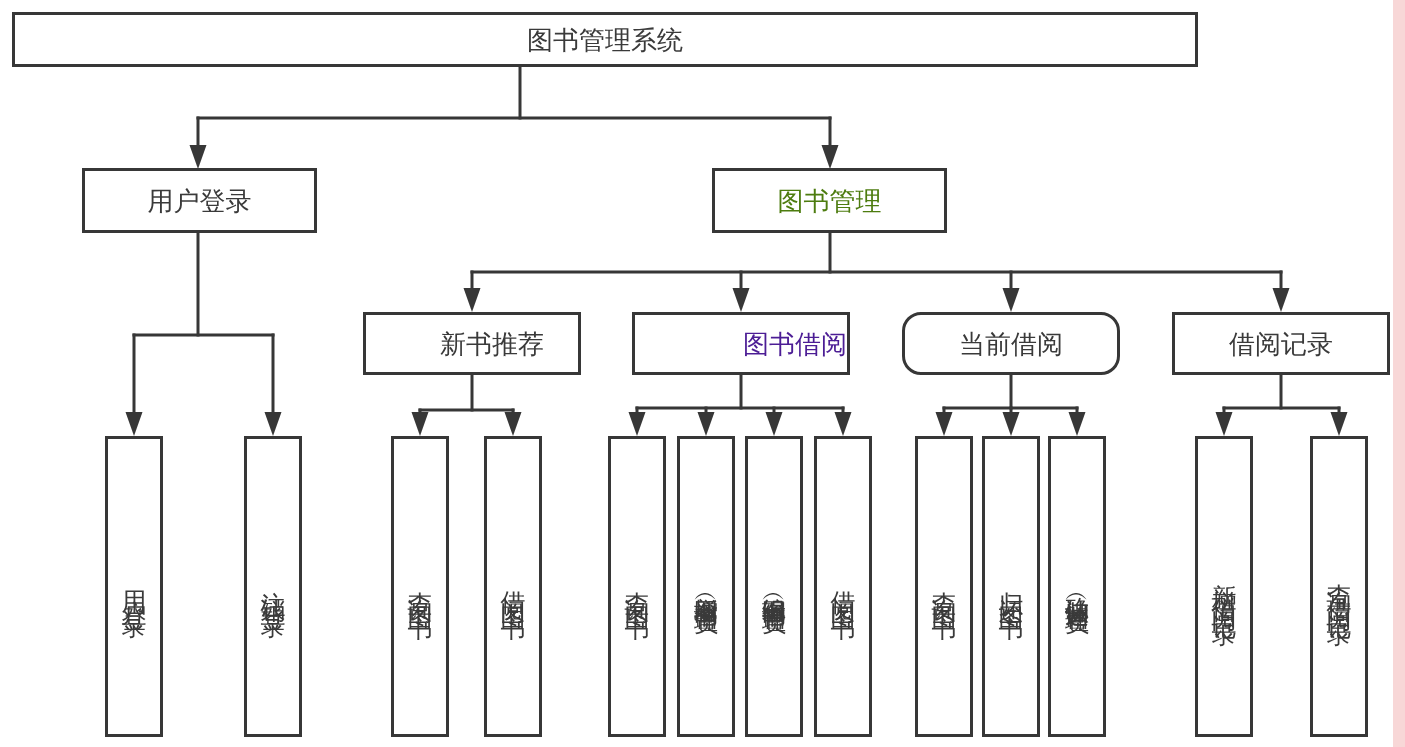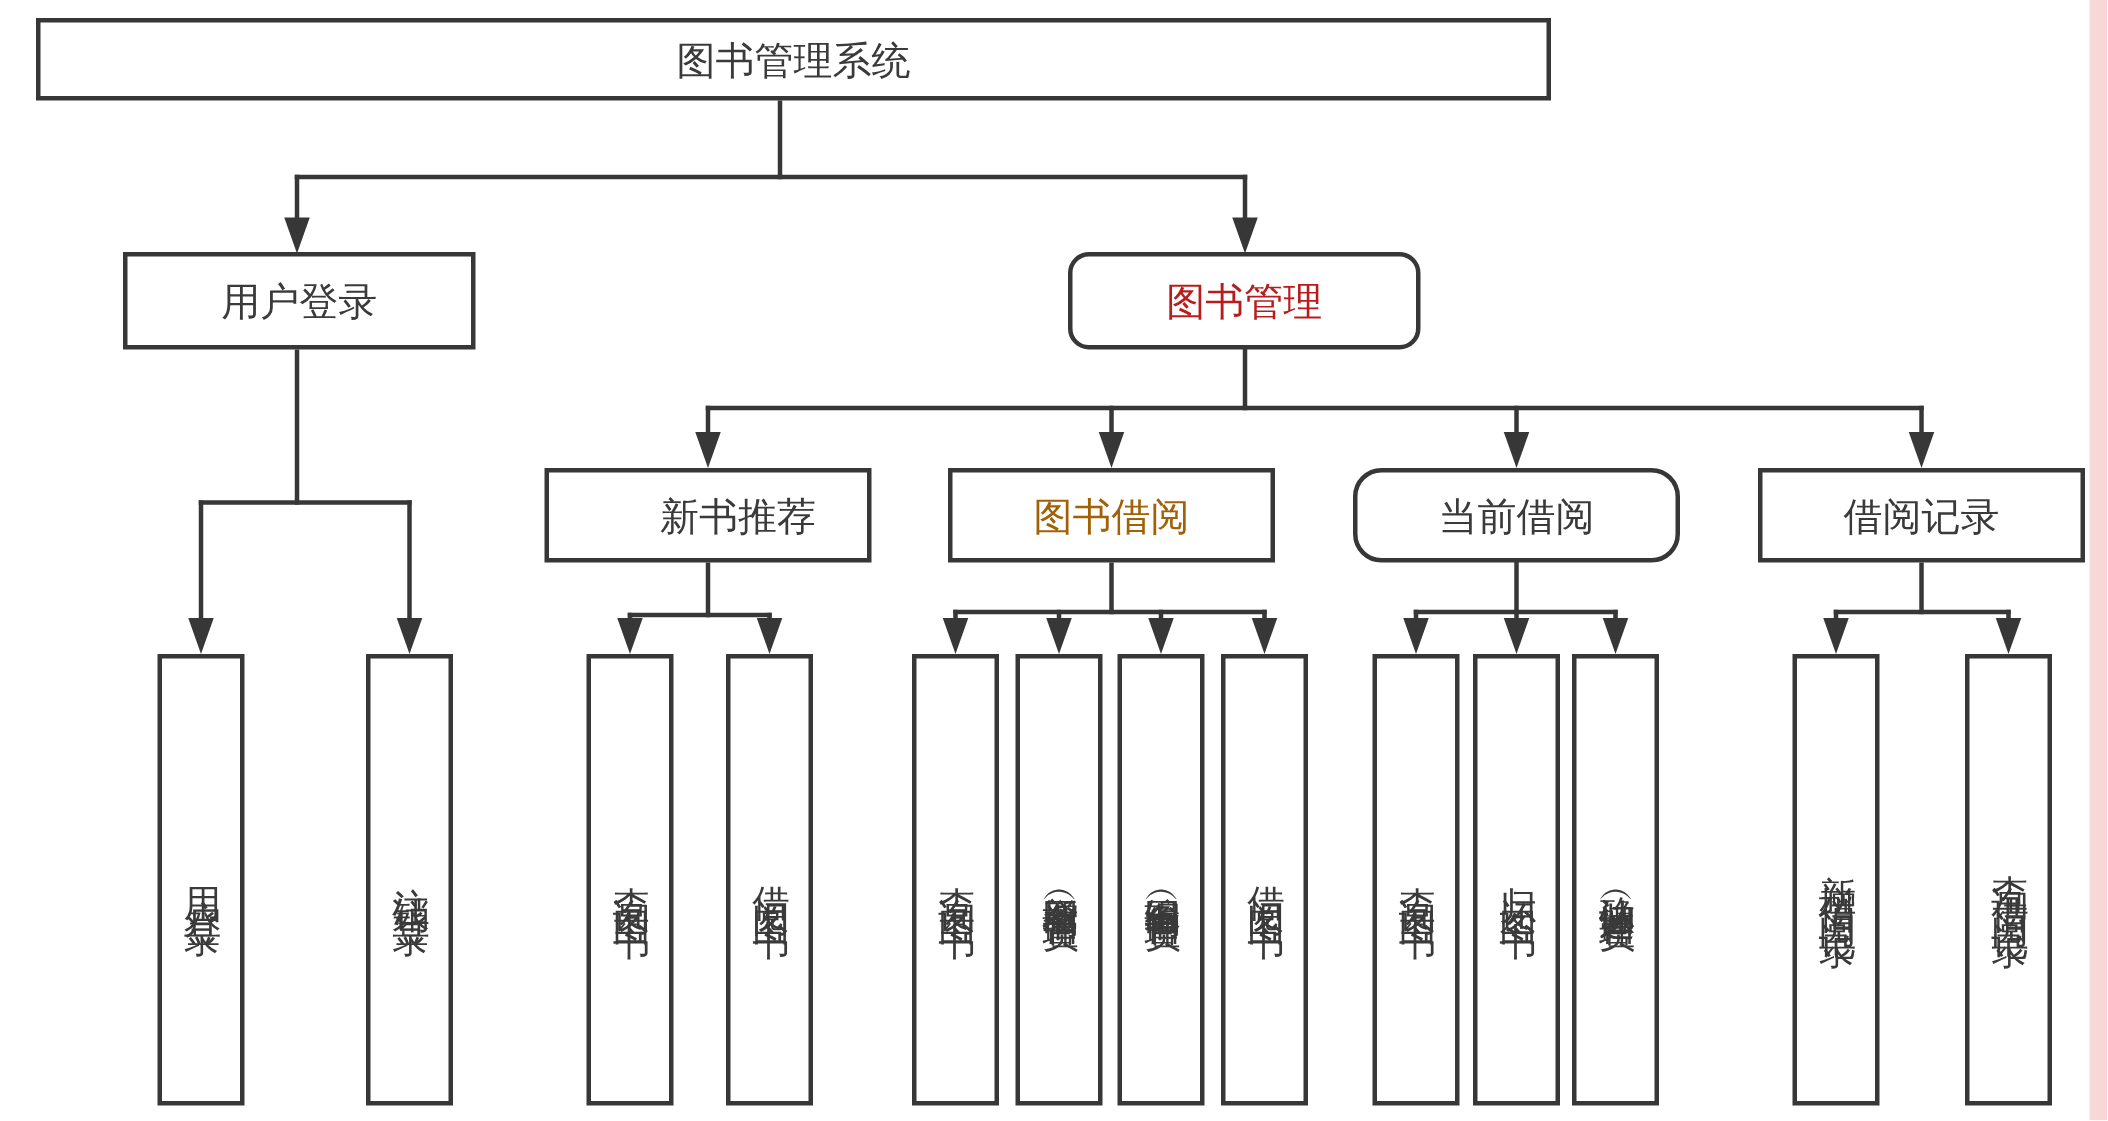--- a/index.html
+++ b/index.html
@@ -22,21 +22,21 @@
   .hbox span{font-size:26px;line-height:1;white-space:nowrap;}
   .vbox span{
     writing-mode:vertical-rl;
     text-orientation:mixed;
     font-size:25px;line-height:1;
     letter-spacing:8px;
     white-space:nowrap;
   }
   .vbox.long span{font-size:24px;letter-spacing:2px;}
   
-  .n-root        {left:12px;  top:12px;  width:1010px; height:55px;margin-left:12px;}
+  .n-root        {left:12px;  top:12px;  width:1186px; height:55px;}
   .n-user-login  {left:82px;  top:168px; width:235px;  height:65px;}
   .n-book-mgmt   {left:712px; top:168px; width:235px;  height:65px;}
   .n-new-rec     {left:363px; top:312px; width:218px;  height:63px;}
   .n-borrow      {left:632px; top:312px; width:218px;  height:63px;}
   .n-current     {left:902px; top:312px; width:218px;  height:63px;border-radius:19px;}
   .n-record      {left:1172px;top:312px; width:218px;  height:63px;}
   .vbox{top:436px;width:58px;height:301px;}
   .n-a1{left:105px;} .n-a2{left:244px;}
   .n-b1{left:391px;} .n-b2{left:484px;}
   .n-c1{left:608px;} .n-c2{left:677px;} .n-c3{left:745px;} .n-c4{left:814px;}
@@ -123,28 +123,28 @@
     </g>
   </svg>
 
   <div class="node hbox n-root" style="border-color: rgb(55, 55, 55); color: rgb(58, 58, 58);">
     <span>图书管理系统</span>
   </div>
 
   <div class="node hbox n-user-login" style="border-color: rgb(55, 55, 55); color: rgb(58, 58, 58);">
     <span>用户登录</span>
   </div>
-  <div class="node hbox n-book-mgmt" style="border-color: rgb(55, 55, 55); color: #b91c1c; border-radius: 14px;">
+  <div class="node hbox n-book-mgmt" style="border-color: rgb(55, 55, 55); color: #4d7c0f;">
     <span>图书管理</span>
   </div>
 
   <div class="node hbox n-new-rec" style="border-color: rgb(55, 55, 55); color: rgb(58, 58, 58); padding-left: 40px;">
     <span>新书推荐</span>
   </div>
-  <div class="node hbox n-borrow" style="border-color: rgb(55, 55, 55); color: #a16207;">
+  <div class="node hbox n-borrow" style="border-color: rgb(55, 55, 55); color: #4c1d95; justify-content: flex-end;">
     <span>图书借阅</span>
   </div>
   <div class="node hbox n-current" style="border-color: rgb(55, 55, 55); color: rgb(58, 58, 58);">
     <span>当前借阅</span>
   </div>
   <div class="node hbox n-record" style="border-color: rgb(55, 55, 55); color: rgb(58, 58, 58);">
     <span>借阅记录</span>
   </div>
 
   <div class="node vbox n-a1" style="border-color: rgb(55, 55, 55); color: rgb(58, 58, 58);">

